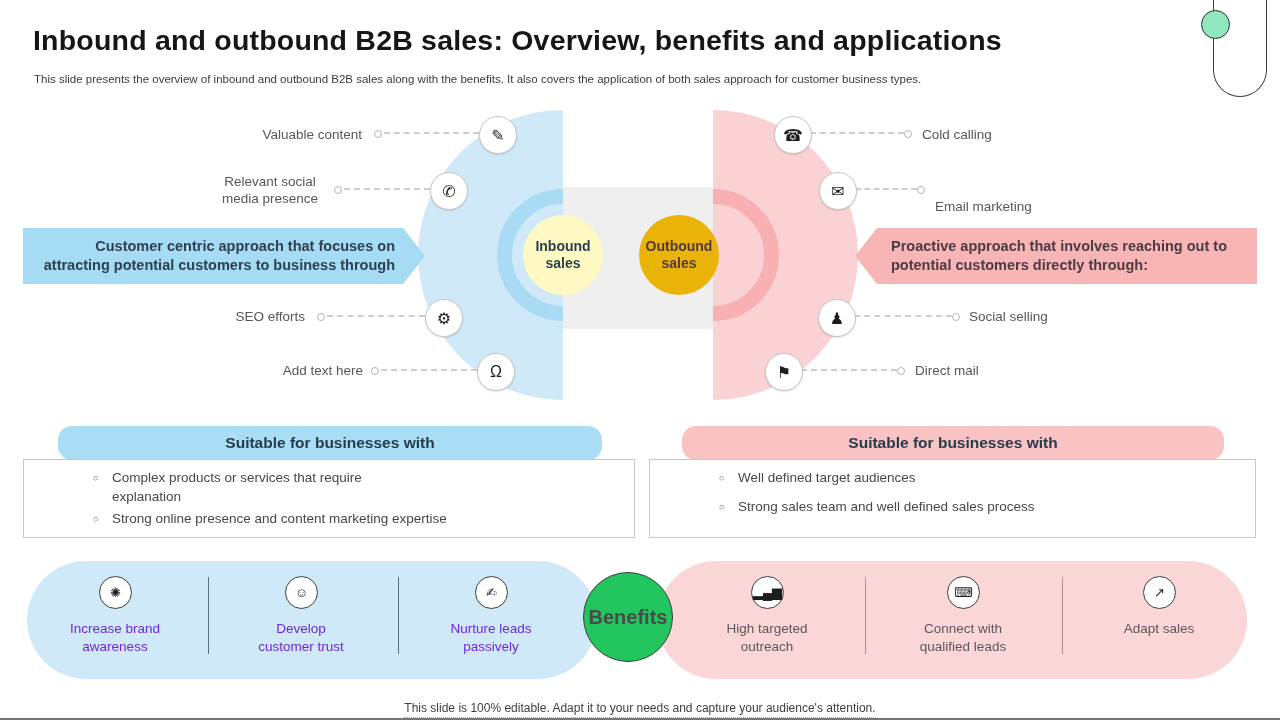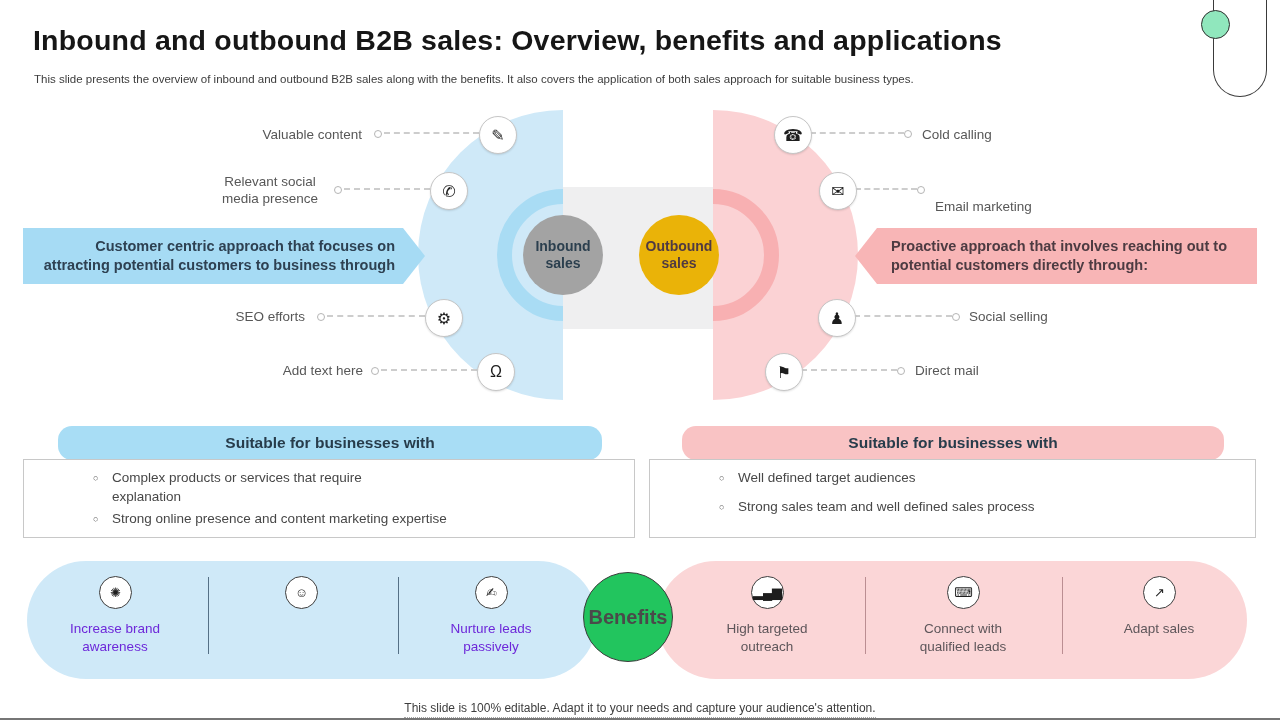--- a/index.html
+++ b/index.html
@@ -18,21 +18,21 @@
 
   
   .half-l{left:418px;top:110px;width:145px;height:290px;border-radius:145px 0 0 145px;background:#cfe9f8;}
   .half-r{left:713px;top:110px;width:145px;height:290px;border-radius:0 145px 145px 0;background:#fbd2d4;}
   .ring{width:132px;height:132px;border-radius:50%;box-sizing:border-box;top:189px;}
   .ring-l{left:497px;border:15px solid #a9dcf4;}
   .ring-r{left:647px;border:15px solid #f8b0b2;}
   .gray-rect{left:563px;top:187px;width:150px;height:142px;background:#efeff0;}
   .core{top:215px;width:80px;height:80px;border-radius:50%;display:flex;align-items:center;justify-content:center;
         text-align:center;font-weight:700;font-size:14px;line-height:17px;}
-  .core-l{left:523px;background:#a3a3a3;color:#2b3f4e;}
+  .core-l{left:523px;background:#fef9c3;color:#2b3f4e;}
   .core-r{left:639px;background:#eab308;color:#503a42;}
 
   
   .ic{width:36px;height:36px;border-radius:50%;background:#fff;border:1px solid #c6c6c6;
       box-shadow:0 1px 2px rgba(0,0,0,.12);display:flex;align-items:center;justify-content:center;
       font-size:16px;color:#1d1d1d;}
   .ic-s{width:31px;height:31px;border:1px solid #3d3d3d;font-size:13px;box-shadow:none;}
   .dash{height:0;border-top:2px dashed #cdcdcd;}
   .dot{width:8px;height:8px;border-radius:50%;background:#fff;border:1px solid #b5b5b5;box-sizing:border-box;}
   .spoke-label{font-size:13.5px;color:#575757;line-height:17px;}
@@ -77,21 +77,21 @@
   .footer{left:0;right:0;top:701px;text-align:center;font-size:12px;color:#3d3d3d;}
   .footer span{display:inline-block;border-bottom:1px dotted #a5a5a5;padding-bottom:2px;}
   .bottom-line{left:0;bottom:0;width:100%;height:2px;background:#767676;}
 </style>
 </head>
 <body>
 
 <div class="slide">
 
   <div class="abs title">Inbound and outbound B2B sales: Overview, benefits and applications</div>
-  <div class="abs subtitle">This slide presents the overview of inbound and outbound B2B sales along with the benefits. It also covers the application of both sales approach for suitable business types.</div>
+  <div class="abs subtitle">This slide presents the overview of inbound and outbound B2B sales along with the benefits. It also covers the application of both sales approach for customer business types.</div>
   <div class="abs deco-u"></div>
   <div class="abs deco-dot"></div>
 
   <div class="abs half-l"></div>
   <div class="abs half-r"></div>
   <div class="abs ring ring-l"></div>
   <div class="abs ring ring-r"></div>
   <div class="abs gray-rect"></div>
   <div class="abs core core-l pre">Inbound
 sales</div>
@@ -186,20 +186,22 @@
   <div class="abs ic ic-s" style="left:99px;top:576px;">
       <span>✺</span>
     </div>
   <div class="abs ben-text pre" style="left:35px;">Increase brand
 awareness</div>
   <div class="abs divider div-l" style="left:208px;"></div>
 
   <div class="abs ic ic-s" style="left:285px;top:576px;">
       <span>☺</span>
     </div>
+  <div class="abs ben-text pre" style="left:221px;">Develop
+customer trust</div>
   <div class="abs divider div-l" style="left:398px;"></div>
 
   <div class="abs ic ic-s" style="left:475px;top:576px;">
       <span>✍</span>
     </div>
   <div class="abs ben-text pre" style="left:411px;">Nurture leads
 passively</div>
 
   <div class="abs hub">Benefits</div>
 

